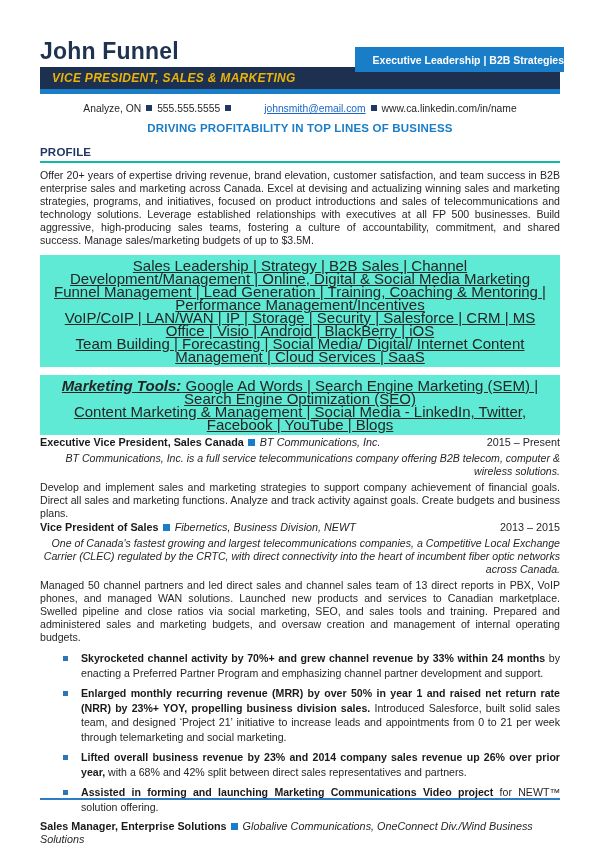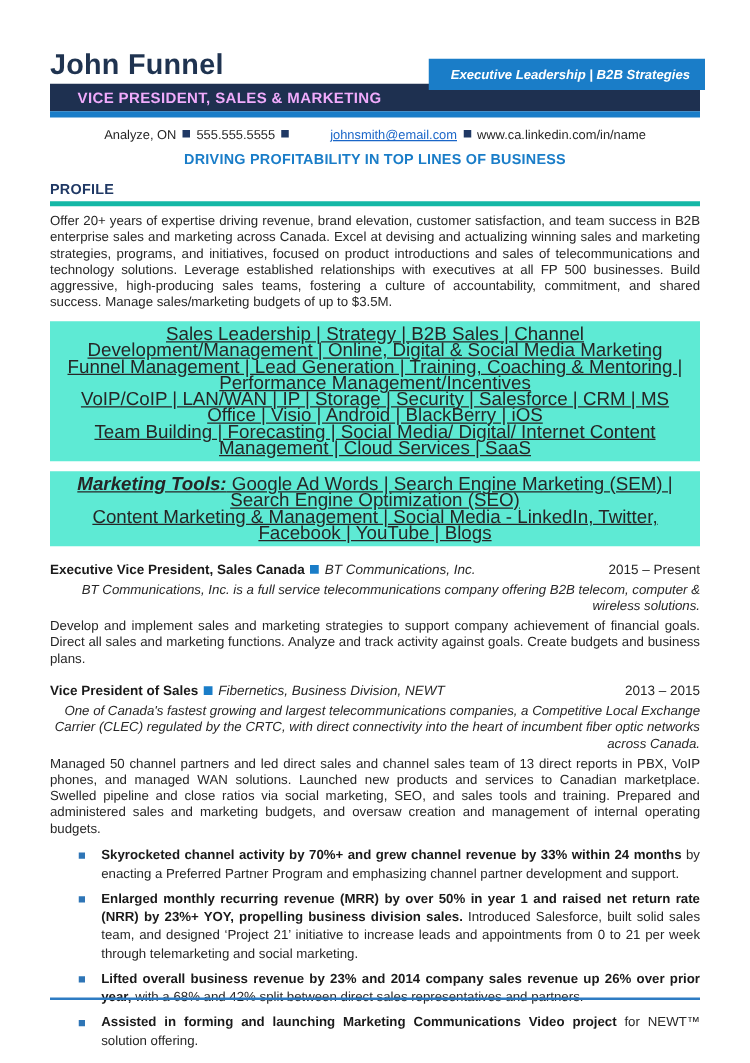--- a/index.html
+++ b/index.html
@@ -13,63 +13,63 @@
   }
   .page { padding: 38px 40px 0 40px; }
 
   
   .header { position: relative; }
   .name {
     font-size: 23px; font-weight: bold; color: #1f3350;
     line-height: 26px; letter-spacing: 0.2px;
   }
   .title-bar {
-    margin-top: 3px; background: #1e3050; color: #f0abfc;
+    margin-top: 3px; background: #1e3050; color: #eab308;
     font-size: 12px; font-weight: bold; letter-spacing: 0.3px;
-    height: 22px; line-height: 22px; padding-left: 22px;
+    height: 22px; line-height: 22px; padding-left: 12px; font-style: italic;
   }
   .title-strip { height: 5px; background: #1a7dc8; }
   .badge {
     position: absolute; top: 9px; right: -4px;
     background: #1a7dc8; color: #ffffff;
     font-size: 10.5px; font-weight: bold;
-    padding: 7px 12px 6px 18px;
-    z-index: 2; text-align: center; font-style: italic;
+    padding: 7px 0 6px 18px;
+    z-index: 2; text-align: center;
   }
   .contact {
     margin-top: 9px; text-align: center; font-size: 10.3px; color: #262626;
   }
   .sep-sq {
     display: inline-block; width: 6px; height: 6px; background: #1f3864;
     margin: 0 5px; vertical-align: 1px;
   }
   .email-link { color: #1a66c8; text-decoration: underline; margin-left: 28px; }
   .headline {
     margin-top: 8px; text-align: center;
     font-size: 11.5px; font-weight: bold; color: #1a7dc8; letter-spacing: 0.2px;
   }
 
   
   .section-heading {
     margin-top: 12px; font-size: 11.5px; font-weight: bold; color: #1f3864;
-    letter-spacing: 0.2px; border-bottom: 4px solid #14b8a6; padding-bottom: 3px;
+    letter-spacing: 0.2px; border-bottom: 2px solid #14b8a6; padding-bottom: 3px;
   }
   .body-text {
     font-size: 10.6px; line-height: 13px; text-align: justify; color: #262626;
   }
   .profile-summary { margin-top: 6px; }
 
   .gray-box {
     background: #5eead4; margin-top: 8px; padding: 4px 8px;
     text-align: center; font-size: 15px; line-height: 13px; color: #262626; text-decoration: underline;
   }
   .tools-label { font-weight: bold; font-style: italic; text-align: right; }
 
   
-  .job { margin-top: 13px; }
+  .job { margin-top: 1px; }
   .job-header {
     display: flex; justify-content: space-between; align-items: baseline;
     font-size: 10.8px; line-height: 13px;
   }
   .job-title { font-weight: bold; color: #1a1a1a; }
   .job-sq {
     display: inline-block; width: 7px; height: 7px; background: #1a7dc8;
     margin: 0 5px 0 4px; vertical-align: 0px;
   }
   .job-company { font-style: italic; color: #262626; }

